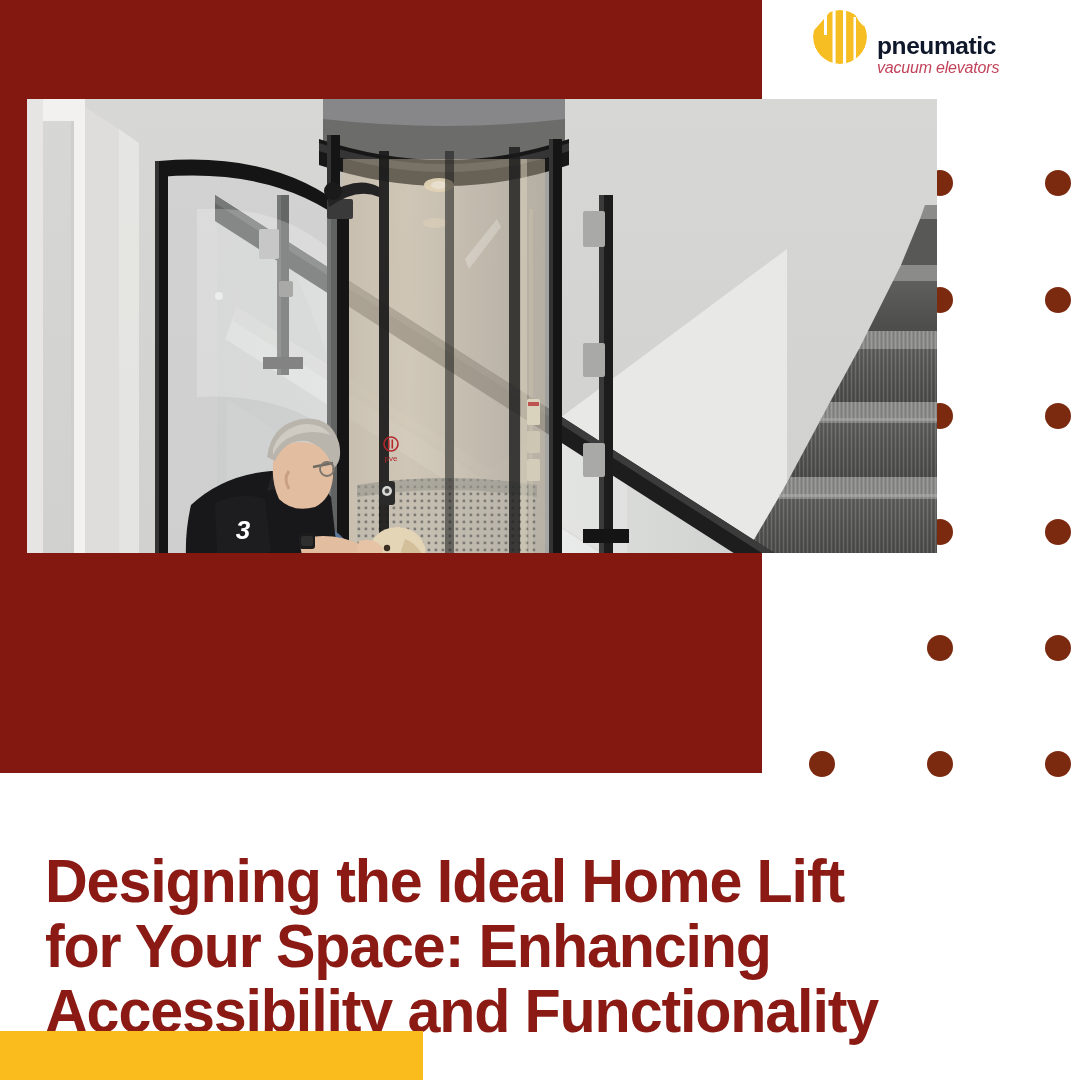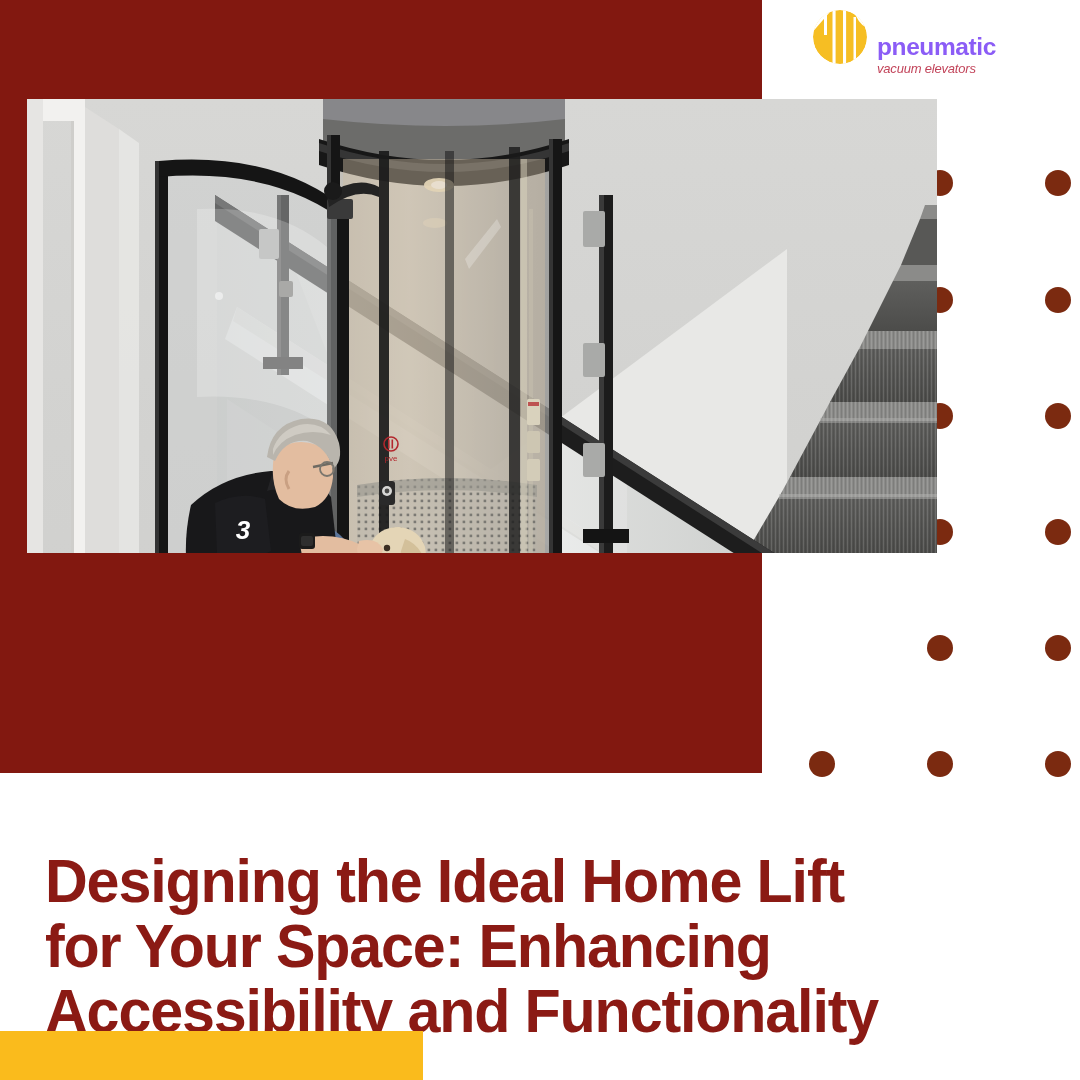--- a/index.html
+++ b/index.html
@@ -11,22 +11,22 @@
   .red-block{position:absolute;left:0;top:0;width:762px;height:773px;background:#821810;}
 
   
   .dot-grid{position:absolute;left:0;top:0;width:1080px;height:1080px;}
   .dot{position:absolute;width:26px;height:26px;border-radius:50%;background:#7b2a10;}
 
   
   .logo{position:absolute;left:812px;top:6px;width:250px;height:62px;display:flex;align-items:center;gap:9px;}
   .logo-mark{width:56px;height:56px;position:relative;flex:0 0 auto;}
   .logo-text{display:flex;flex-direction:column;justify-content:center;line-height:1;padding-top:4px;}
-  .logo-name{font-size:24.5px;font-weight:bold;color:#8b5cf6;letter-spacing:-0.4px;margin-top:32px;}
-  .logo-tag{font-size:13px;font-style:italic;color:#C2445A;letter-spacing:-0.2px;margin-top:2px;}
+  .logo-name{font-size:24.5px;font-weight:bold;color:#0f172a;letter-spacing:-0.4px;margin-top:32px;}
+  .logo-tag{font-size:16px;font-style:italic;color:#C2445A;letter-spacing:-0.2px;margin-top:2px;}
 
   
   .photo{position:absolute;left:27px;top:99px;width:910px;height:454px;overflow:hidden;background:#d8d8d6;}
   .photo svg{display:block;width:910px;height:626px;}
 
   
   .headline{position:absolute;left:45px;top:806px;width:900px;color:#8B1A14;
             font-size:62px;font-weight:bold;line-height:1.055;letter-spacing:-1.2px;
             transform:scaleX(0.955);transform-origin:left top;}
   .headline .ln{display:block;white-space:nowrap;}

